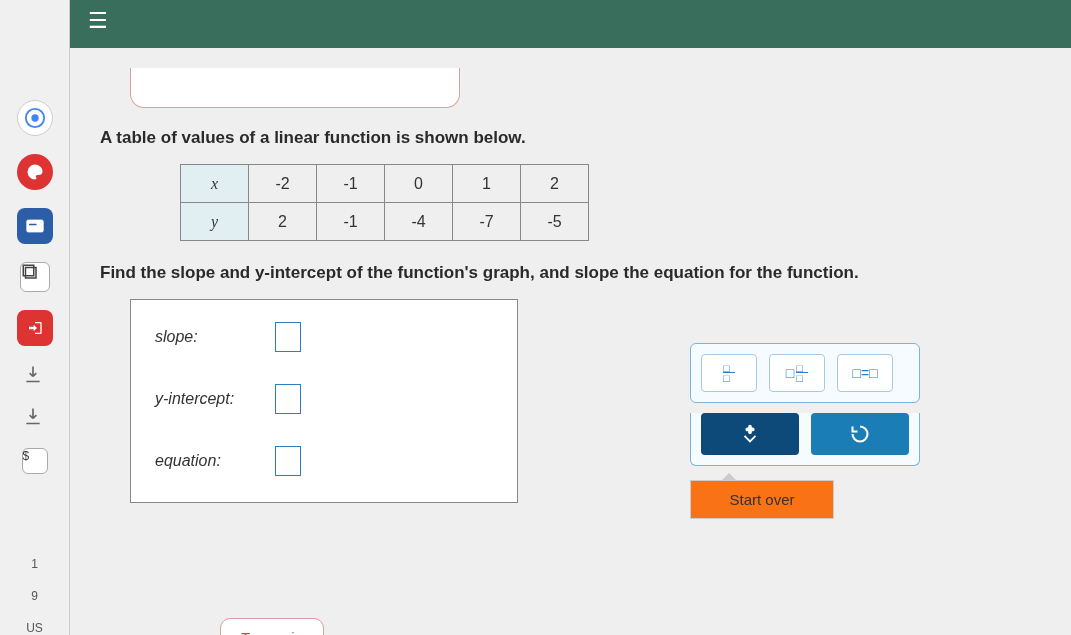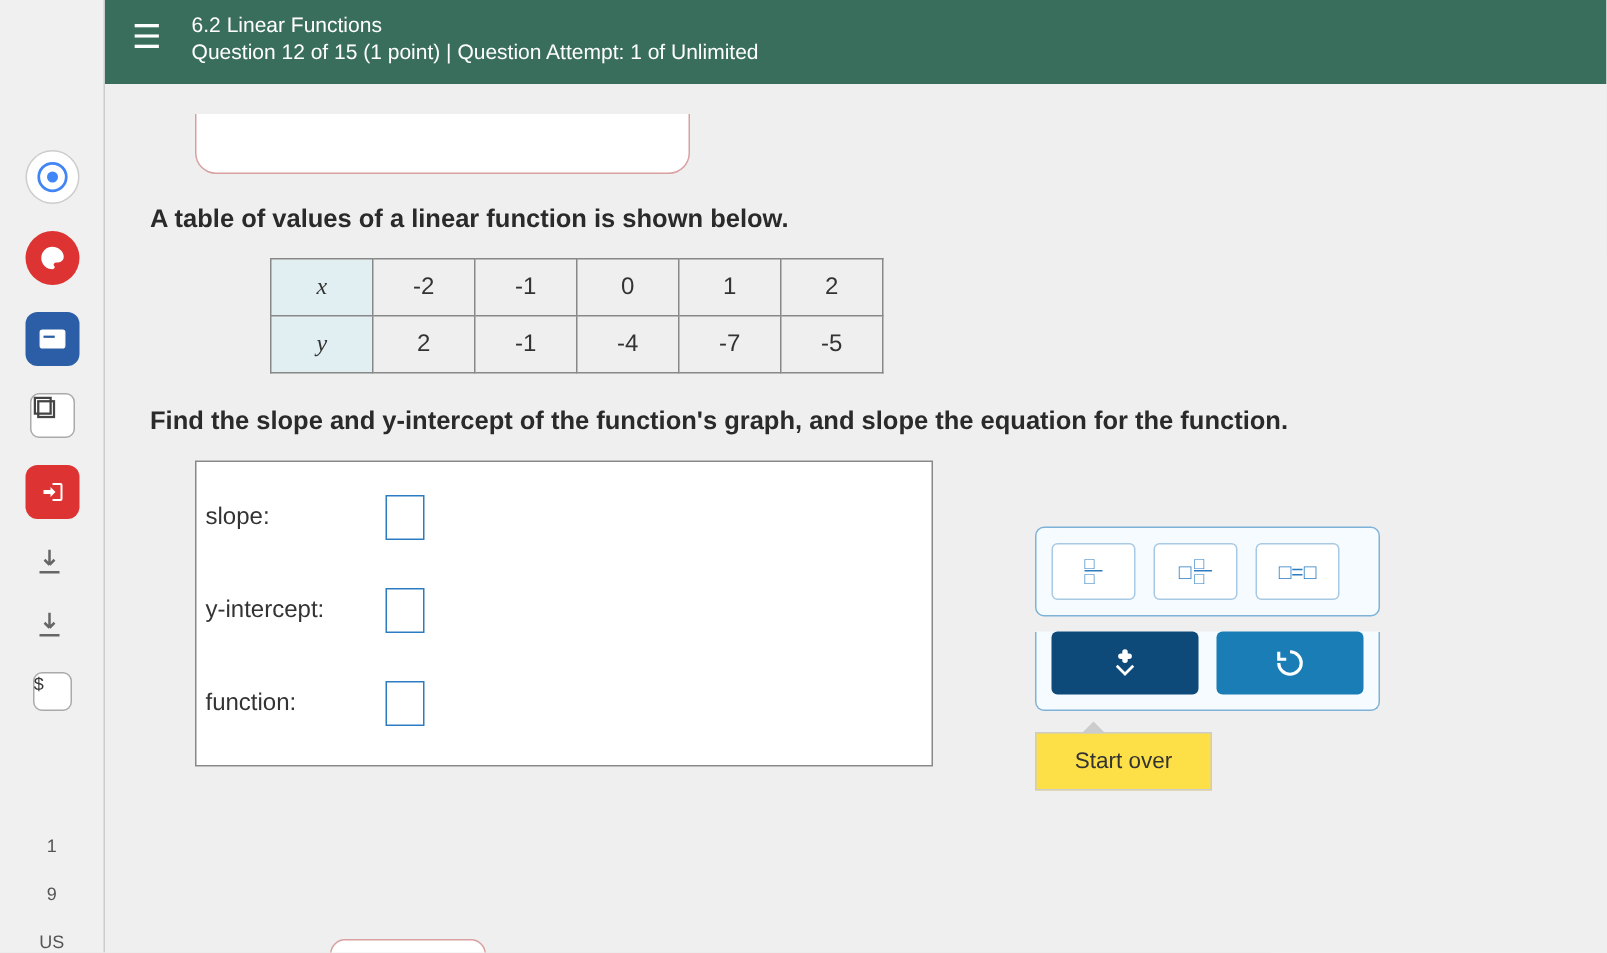--- a/index.html
+++ b/index.html
@@ -79,25 +79,26 @@
     border: 1px solid #888;
     width: 68px;
     height: 38px;
     text-align: center;
     font-size: 16px;
     color: #333;
   }
   .values-table .lbl { background:#e2eff2; font-style: italic; font-family: 'Times New Roman', serif;}
   .answer-box {
     border: 1px solid #888;
-    width: 492px;
-    padding: 22px 6px;
+    width: 388px;
+    padding: 22px 24px;
     background: #fff;
     margin-left: 30px;
     margin-top: 8px;
+    font-style: italic;
   }
   .answer-row { display:flex; align-items:center; margin-bottom: 32px;}
   .answer-row:last-child { margin-bottom: 4px;}
   .answer-label { width: 120px; font-size: 16px; color:#333;}
   .answer-input {
     width: 26px; height: 30px;
     border: 1px solid #2b7cc2;
     background: #fff;
     display:inline-block;
   }
@@ -130,25 +131,25 @@
   .tool-big {
     flex:1; height:42px; background:#0d4a7a;
     border-radius:4px; cursor:pointer;
     display:flex;align-items:center;justify-content:center;color:#fff;font-size:18px;
   }
   .tool-big.reset { background:#1a7db5;}
   .startover {
     margin-top: 14px;
     border:1px solid #ccc;
     border-radius: 0;
-    background:#fde047;
+    background:#f97316;
     padding: 10px 14px;
     font-size:15px;
     color:#333;
-    width: 118px;
+    width: 144px;
     text-align:center;
     cursor:pointer;
     position:relative;
   }
   .startover::before {
     content:""; position:absolute; top:-8px; left:30px;
     border-left:8px solid transparent;border-right:8px solid transparent;border-bottom:8px solid #ccc;
   }
   .try-again {
     position:absolute;
@@ -216,24 +217,20 @@
   <div class="rail-small" style="width:26px;height:26px;font-size:12px;">$</div>
   <div style="flex:1"></div>
   <div class="rail-text">1</div>
   <div class="rail-text">9</div>
   <div class="rail-text">US</div>
 </div>
 
 <div class="main">
   <div class="header">
     <span class="hamburger">☰</span>
-    <div class="header-text">
-      <div class="title">6.2 Linear Functions</div>
-      <div class="sub">Question 12 of 15 (1 point)   |   Question Attempt: 1 of Unlimited</div>
-    </div>
   </div>
 
   <div class="content">
     <div class="top-box"></div>
 
     <div class="prompt1">A table of values of a linear function is shown below.</div>
 
     <table class="values-table">
       <tbody>
           <tr>
@@ -260,21 +257,21 @@
     <div class="answer-box">
       <div class="answer-row">
         <span class="answer-label">slope:</span>
         <span class="answer-input"></span>
       </div>
       <div class="answer-row">
         <span class="answer-label">y-intercept:</span>
         <span class="answer-input"></span>
       </div>
       <div class="answer-row">
-        <span class="answer-label">function:</span>
+        <span class="answer-label">equation:</span>
         <span class="answer-input"></span>
       </div>
     </div>
 
     <div class="tool-panel">
       <div class="tool-row1">
         <div class="tool-btn">
           <span class="frac">
               <span class="n">□</span>
               <span class="d">□</span>

